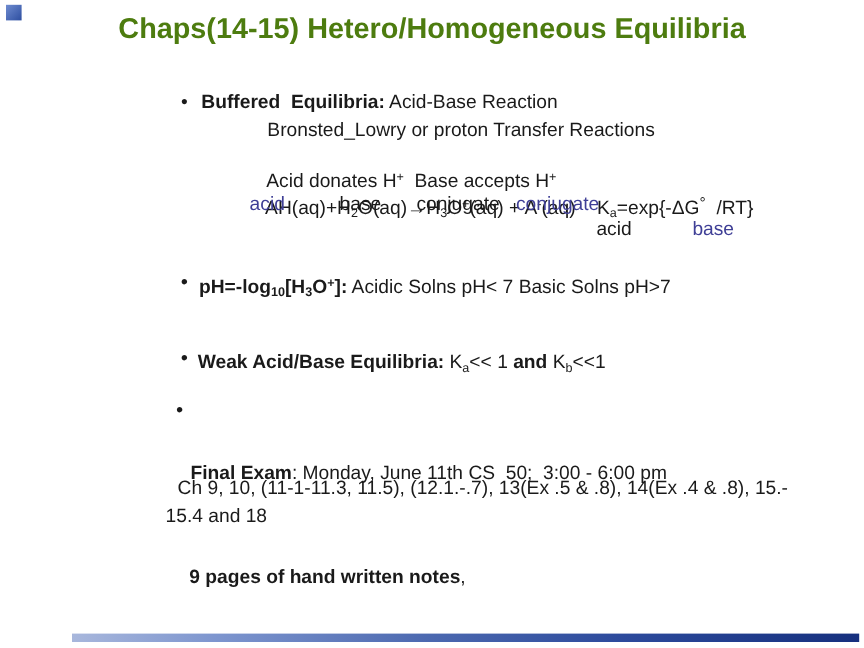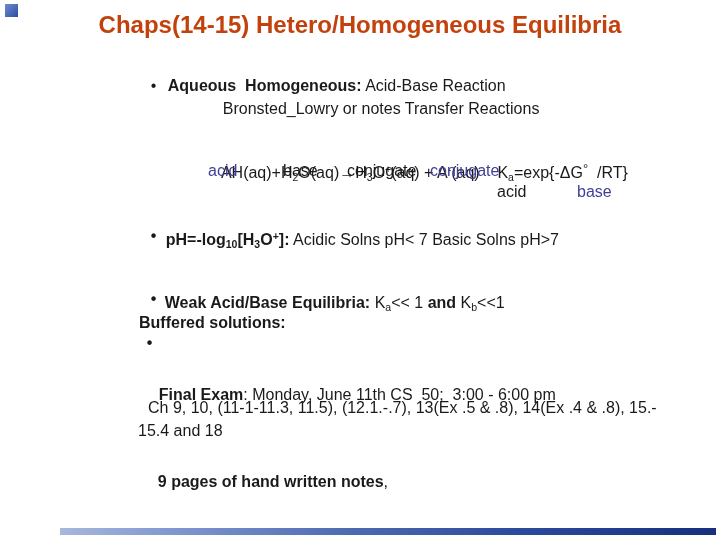--- a/index.html
+++ b/index.html
@@ -3,21 +3,21 @@
 <meta charset="utf-8">
 <style>
   html,body { margin:0; padding:0; background:#ffffff; }
   .slide {
     position:relative; width:720px; height:540px; background:#ffffff;
     font-family:"Liberation Sans","DejaVu Sans",sans-serif;
     color:#1a1a1a; overflow:hidden;
   }
   .title {
     position:absolute; top:11px; left:0; width:720px; text-align:center;
-    font-size:24px; font-weight:bold; color:#c2410c; white-space:pre;
+    font-size:24px; font-weight:bold; color:#4d7c0f; white-space:pre;
   }
   .line { position:absolute; font-size:16px; line-height:20px; white-space:pre; }
   .b { font-weight:bold; }
   .blue { color:#3f3f96; }
   .sub { font-size:10.5px; vertical-align:-3px; }
   .sup { font-size:10.5px; vertical-align:5px; }
   .deg { font-size:13px; vertical-align:5px; }
   .bullet { font-size:16px; }
   .accent-square {
     position:absolute; left:5px; top:4px; width:13px; height:13px;
@@ -34,26 +34,29 @@
 <div class="slide">
 
   <div class="accent-square"></div>
 
   <div class="title">Chaps(14-15) Hetero/Homogeneous Equilibria</div>
 
   <div class="line" style="left:133px; top:56px;">
     <span class="bullet">•</span>
   </div>
   <div class="line" style="left:150px; top:56px;">
-    <span class="b">Aqueous  Homogeneous:</span><span> Acid-Base Reaction</span>
+    <span class="b">Buffered  Equilibria:</span><span> Acid-Base Reaction</span>
   </div>
   <div class="line" style="left:205px; top:79px;">
-    <span>Bronsted_Lowry or notes Transfer Reactions</span>
+    <span>Bronsted_Lowry or proton Transfer Reactions</span>
   </div>
 
+  <div class="line" style="left:205px; top:118px;">
+    <span>Acid donates H</span><span class="sup">+</span><span>  Base accepts H</span><span class="sup">+</span>
+  </div>
 
   <div class="line" style="left:204px; top:139px;">
     <span>AH(aq)+H</span><span class="sub">2</span><span>O(aq)→H</span><span class="sub">3</span><span>O</span><span class="sup">+</span><span>(aq) + A</span><span class="sup">-</span><span>(aq)    K</span><span class="sub">a</span><span>=exp{-ΔG</span><span class="deg">°</span><span>  /RT}</span>
   </div>
 
   <div class="line blue" style="left:208px; top:161px;">acid</div>
   <div class="line" style="left:283px; top:161px;">base</div>
   <div class="line" style="left:347px; top:161px;">conjugate</div>
   <div class="line blue" style="left:430px; top:161px;">conjugate</div>
 
@@ -70,21 +73,20 @@
   <div class="line" style="left:133px; top:269px;">
     <span class="bullet b">•</span>
   </div>
   <div class="line" style="left:147px; top:273px;text-align:center;">
     <span class="b">Weak Acid/Base Equilibria: </span><span>K</span><span class="sub">a</span><span>&lt;&lt; 1 </span><span class="b">and</span><span> K</span><span class="sub">b</span><span>&lt;&lt;1</span>
   </div>
 
   <div class="line" style="left:129px; top:313px;">
     <span class="bullet b">•</span>
   </div>
-  <div class="line b" style="left:139px; top:313px;">Buffered solutions:</div>
 
   <div class="line" style="left:141px; top:365px;">
     <span class="b">Final Exam</span><span>: Monday, June 11th CS  50;  3:00 - 6:00 pm</span>
   </div>
 
   <div class="line" style="left:138px; top:398px;margin-left:10px;">Ch 9, 10, (11-1-11.3, 11.5), (12.1.-.7), 13(Ex .5 &amp; .8), 14(Ex .4 &amp; .8), 15.-</div>
   <div class="line" style="left:138px; top:421px;">15.4 and 18</div>
 
   <div class="line" style="left:140px; top:452px;">
     <span class="b">9 pages of hand written notes</span><span>,</span>

